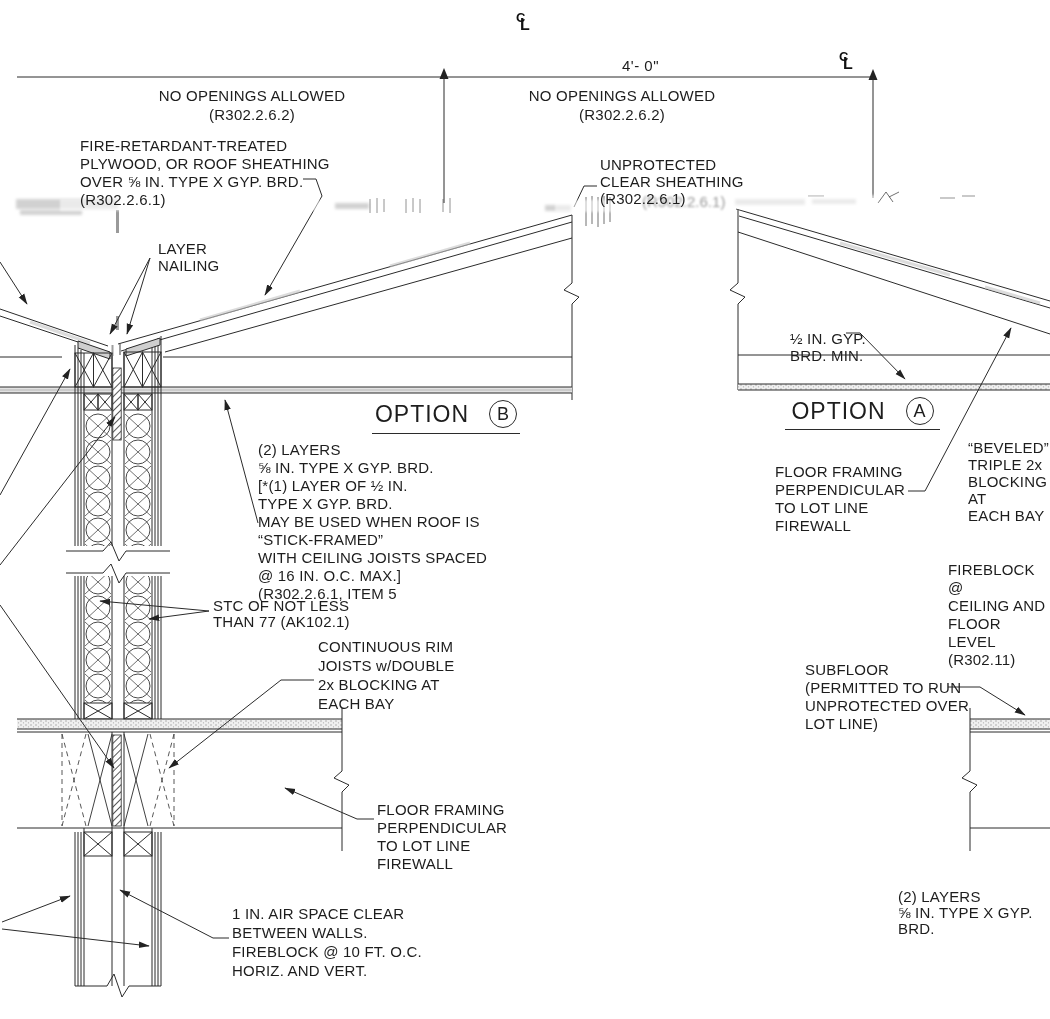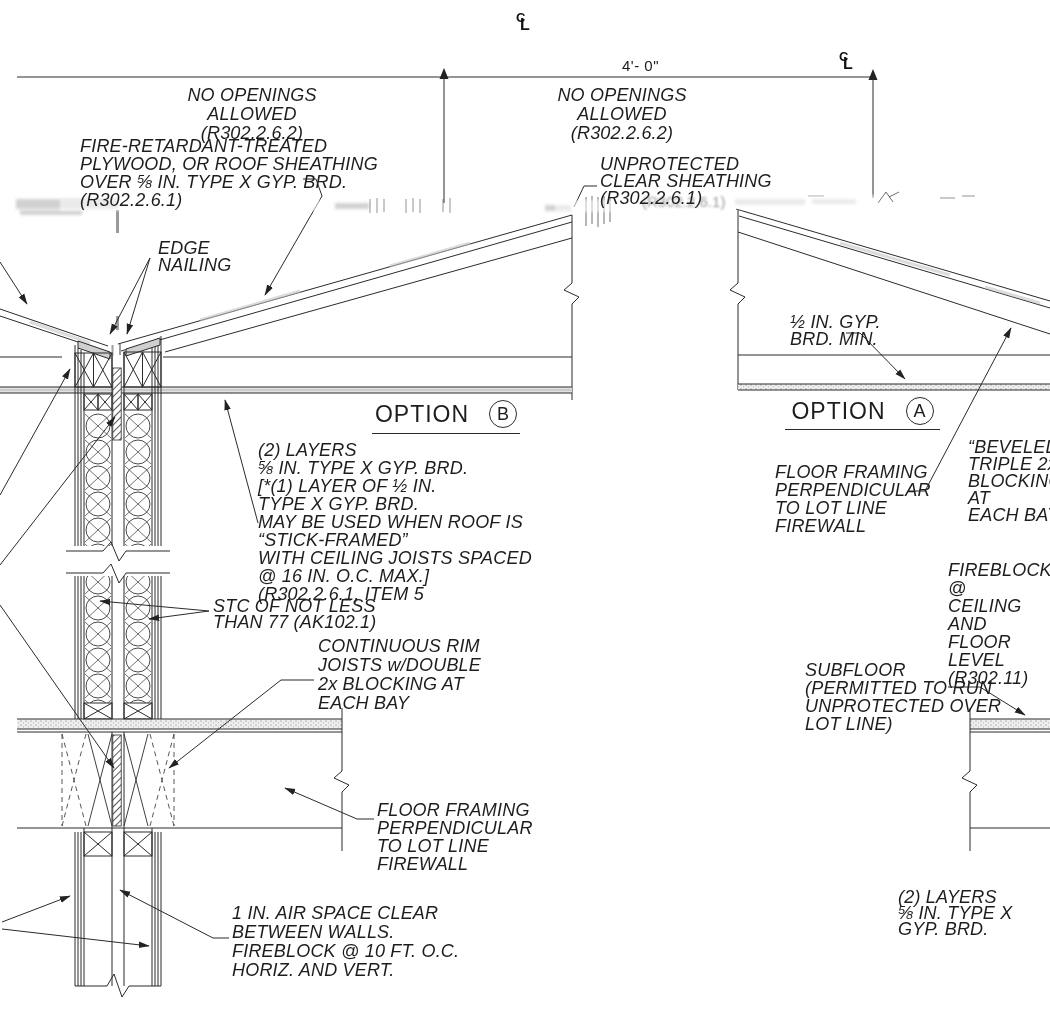--- a/index.html
+++ b/index.html
@@ -1,19 +1,19 @@
 <!DOCTYPE html>
 <html><head>
 <meta charset="utf-8">
 <style>
   html,body{margin:0;padding:0;}
   body{width:1050px;height:1019px;position:relative;overflow:hidden;background:#ffffff;
        font-family:"Liberation Sans","DejaVu Sans",sans-serif;}
   #draw{position:absolute;left:0;top:0;}
-  .lbl{position:absolute;color:#1d1d1d;font-size:18px;line-height:18px;letter-spacing:.2px;white-space:pre-line;font-style:italic;}
+  .lbl{position:absolute;color:#1d1d1d;font-size:15px;line-height:18px;letter-spacing:.2px;white-space:pre-line;}
   .c{text-align:center;}
   .lh16{line-height:16px}.lh17{line-height:17px}.lh19{line-height:19px}
   .opt{position:absolute;display:flex;align-items:center;justify-content:center;gap:20px;color:#1d1d1d;}
   .opt .w{font-size:23px;letter-spacing:1px;}
   .opt .circ{width:26px;height:26px;border:1.6px solid #2b2b2b;border-radius:50%;
              display:flex;align-items:center;justify-content:center;font-size:18px;flex:0 0 auto;}
   .ul{position:absolute;height:0;border-top:1.4px solid #2b2b2b;}
   .clsym{position:absolute;width:20px;height:26px;font-weight:bold;color:#111;}
   .clsym .cc{position:absolute;left:0;top:-1px;font-size:13px;}
   .clsym .ll{position:absolute;left:4px;top:5px;font-size:16px;}
@@ -228,21 +228,21 @@
 (R302.2.6.2)</div>
 <div class="lbl c lh19" style="left:517px;top:86px;width:210px">NO OPENINGS ALLOWED
 (R302.2.6.2)</div>
 <div class="lbl" style="left:80px;top:137px">FIRE-RETARDANT-TREATED
 PLYWOOD, OR ROOF SHEATHING
 OVER ⅝ IN. TYPE X GYP. BRD.
 (R302.2.6.1)</div>
 <div class="lbl lh17" style="left:600px;top:156px">UNPROTECTED
 CLEAR SHEATHING
 (R302.2.6.1)</div>
-<div class="lbl lh17" style="left:158px;top:240px">EDGE
+<div class="lbl lh17" style="left:158px;top:240px">LAYER
 NAILING</div>
 <div class="lbl" style="left:258px;top:441px">(2) LAYERS
 ⅝ IN. TYPE X GYP. BRD.
 [*(1) LAYER OF ½ IN.
 TYPE X GYP. BRD.
 MAY BE USED WHEN ROOF IS
 “STICK-FRAMED”
 WITH CEILING JOISTS SPACED
 @ 16 IN. O.C. MAX.]
 (R302.2.6.1, ITEM 5</div>
@@ -253,21 +253,21 @@
 2x BLOCKING AT
 EACH BAY</div>
 <div class="lbl" style="left:377px;top:801px">FLOOR FRAMING
 PERPENDICULAR
 TO LOT LINE
 FIREWALL</div>
 <div class="lbl lh19" style="left:232px;top:904px">1 IN. AIR SPACE CLEAR
 BETWEEN WALLS.
 FIREBLOCK @ 10 FT. O.C.
 HORIZ. AND VERT.</div>
-<div class="lbl lh17" style="left:790px;top:314px">½ IN. GYP.
+<div class="lbl lh17" style="left:790px;top:330px">½ IN. GYP.
 BRD. MIN.</div>
 <div class="lbl" style="left:775px;top:463px">FLOOR FRAMING
 PERPENDICULAR
 TO LOT LINE
 FIREWALL</div>
 <div class="lbl lh17" style="left:968px;top:439px">“BEVELED”
 TRIPLE 2x
 BLOCKING AT
 EACH BAY</div>
 <div class="lbl" style="left:948px;top:561px">FIREBLOCK @

